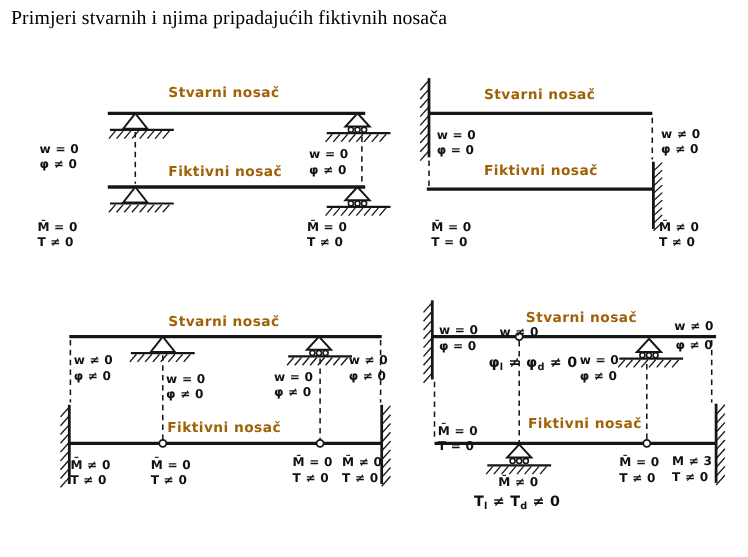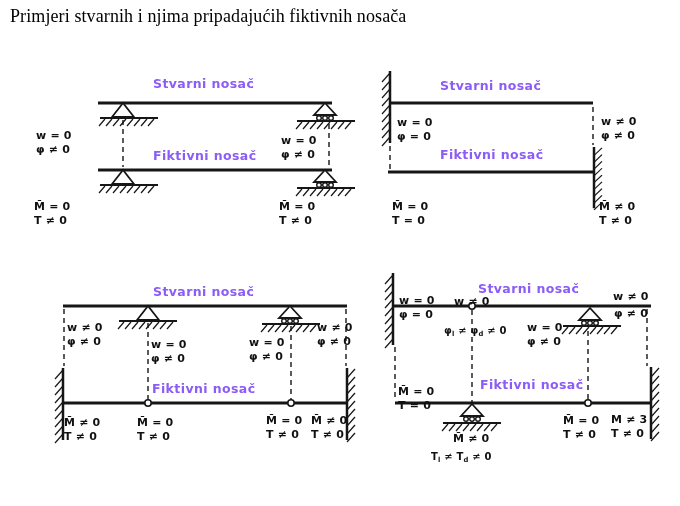--- a/index.html
+++ b/index.html
@@ -1,22 +1,22 @@
 <!DOCTYPE html>
 <html><head>
 <meta charset="utf-8">
 <style>
   html,body{margin:0;padding:0;background:#ffffff;}
   .page{position:relative;width:680px;height:486px;background:#ffffff;overflow:hidden;color:#111;text-decoration:underline;}
   .page-title{position:absolute;left:10px;top:6px;margin:0;font:400 18px "Liberation Serif",serif;color:#000;letter-spacing:0.1px;}
   svg.linework{position:absolute;left:0;top:0;}
-  .dtitle{position:absolute;font:bold 12.5px "DejaVu Sans",sans-serif;letter-spacing:0.4px;color:#8b5cf6;white-space:pre;text-align:right;}
+  .dtitle{position:absolute;font:bold 12.5px "DejaVu Sans",sans-serif;letter-spacing:0.4px;color:#a16207;white-space:pre;text-align:right;}
   .cond{position:absolute;font:bold 11px "DejaVu Sans",sans-serif;line-height:13.5px;color:#111;letter-spacing:0.2px;}
   .cond .cl{white-space:pre;}
-  .cond.big{font-size:10px;line-height:15px;}
+  .cond.big{font-size:13px;line-height:15px;}
   sub{font-size:0.68em;vertical-align:-0.28em;}
 </style>
 </head>
 <body>
 
 <div class="page">
   <h1 class="page-title">Primjeri stvarnih i njima pripadajućih fiktivnih nosača</h1>
 
   <svg class="linework" width="680" height="506" viewBox="0 0 680 506">
     <defs>

